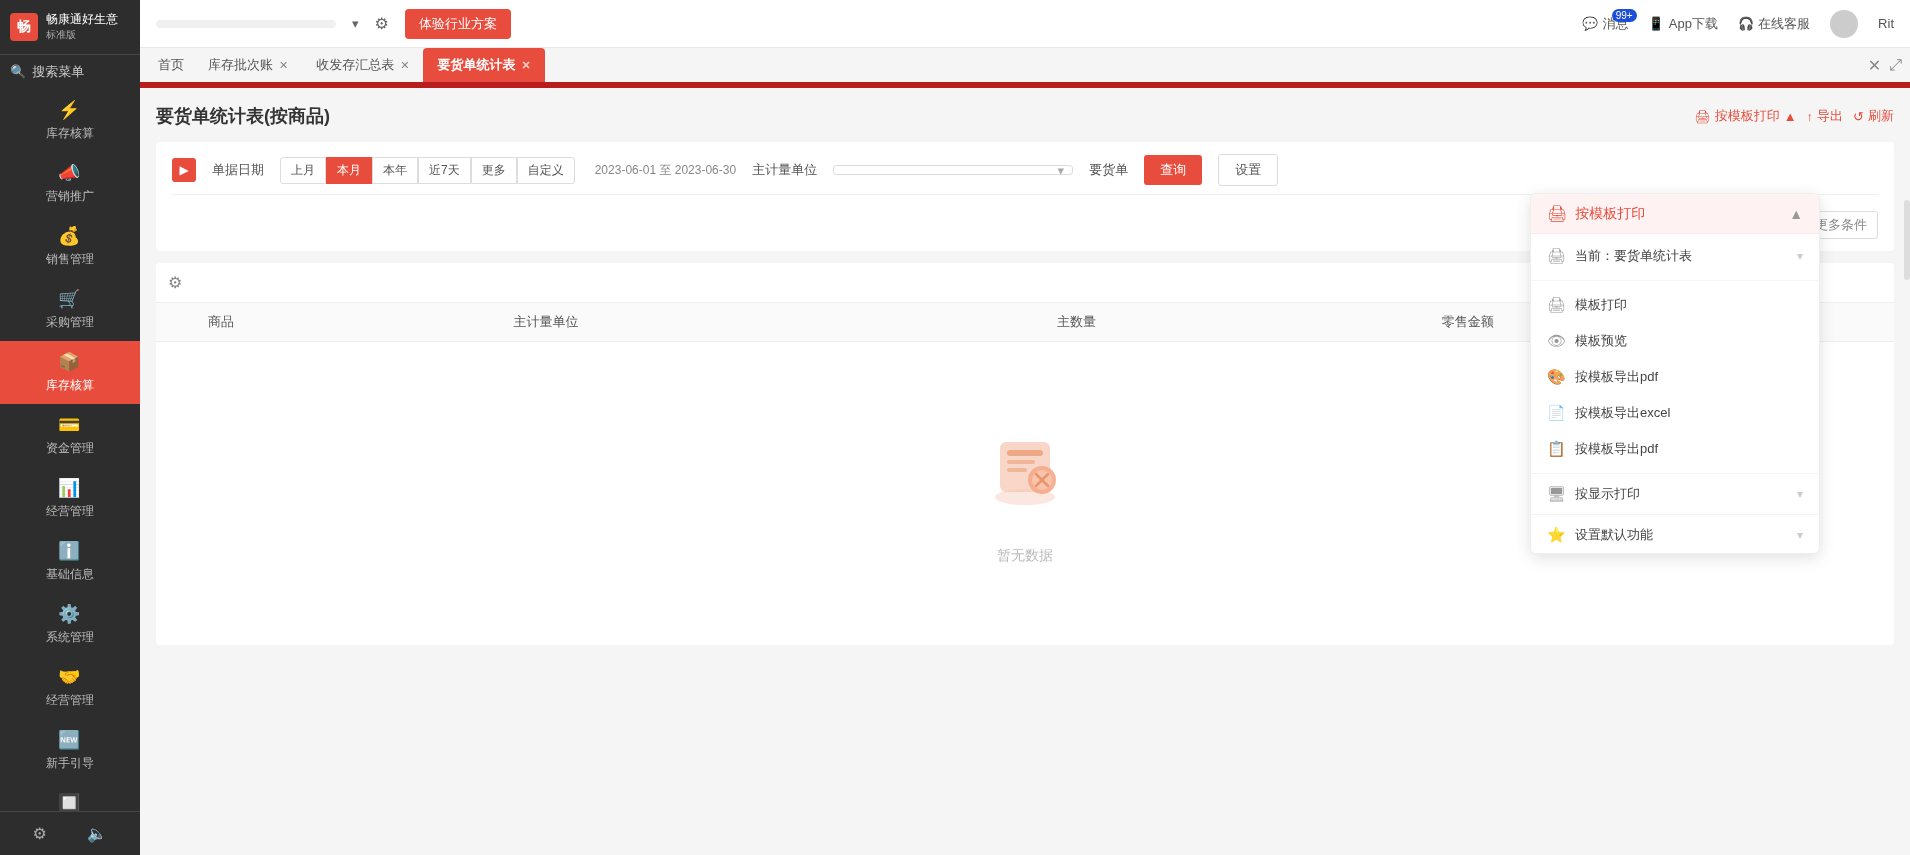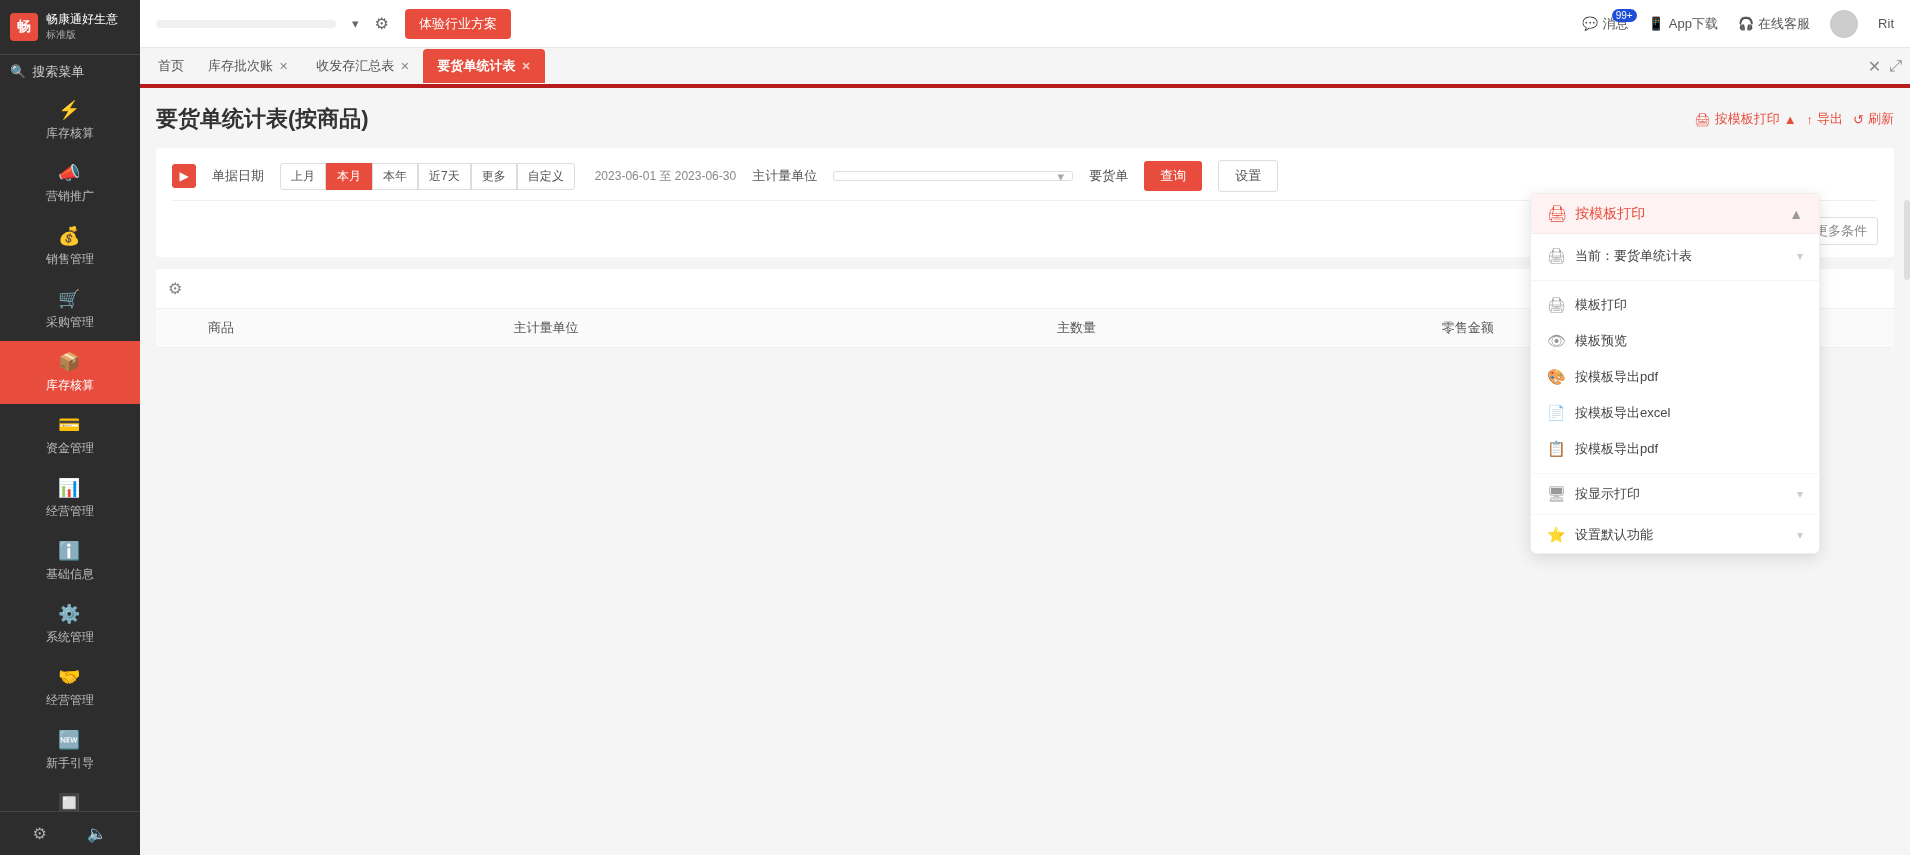--- a/index.html
+++ b/index.html
@@ -29,33 +29,33 @@
     .topbar-gear { color: #666; cursor: pointer; font-size: 16px; }
     .topbar-trial-btn { background: #e74c3c; color: white; padding: 6px 14px; border-radius: 4px; font-size: 13px; cursor: pointer; border: none; }
     .topbar-spacer { flex: 1; }
     .topbar-right { display: flex; align-items: center; gap: 20px; }
     .topbar-right-item { display: flex; align-items: center; gap: 4px; color: #555; font-size: 13px; cursor: pointer; position: relative; }
     .badge { background: #1d4ed8; color: white; font-size: 10px; padding: 1px 4px; border-radius: 8px; position: absolute; top: -6px; right: -8px; }
     .topbar-avatar { width: 28px; height: 28px; background: #ccc; border-radius: 50%; }
     .topbar-username { color: #555; font-size: 13px; }
 
     
-    .tabbar { background: #f5f5f5; border-bottom: 4px solid #b91c1c; display: flex; align-items: center; height: 40px; padding: 0 8px; flex-shrink: 0; }
+    .tabbar { background: #f5f5f5; border-bottom: 6px solid #b91c1c; display: flex; align-items: center; height: 40px; padding: 0 8px; flex-shrink: 0; }
     .tab { padding: 8px 14px; font-size: 13px; color: #555; cursor: pointer; display: flex; align-items: center; gap: 6px; border-radius: 4px 4px 0 0; white-space: nowrap; }
     .tab.active { background: #e74c3c; color: white; font-weight: bold; }
     .tab-close { font-size: 11px; color: inherit; opacity: 0.7; }
     .tab-home { color: #555; padding: 8px 10px; }
     .tab-window-controls { margin-left: auto; display: flex; gap: 8px; color: #888; font-size: 16px; cursor: pointer; }
 
     
     .content { flex: 1; background: #f5f5f5; overflow: auto; padding: 16px; position: relative; }
 
     
     .page-header { display: flex; align-items: center; justify-content: space-between; margin-bottom: 14px; }
-    .page-title { font-size: 22px; font-weight: bold; color: #333; }
+    .page-title { font-size: 18px; font-weight: bold; color: #333; }
     .page-actions { display: flex; align-items: center; gap: 10px; }
     .action-btn { display: flex; align-items: center; gap: 4px; color: #e74c3c; font-size: 13px; cursor: pointer; border: none; background: none; }
     .action-btn-red { color: #e74c3c; }
 
     
     .filter-bar { background: #fff; border-radius: 4px; padding: 12px 16px; margin-bottom: 12px; }
     .filter-row { display: flex; align-items: center; gap: 16px; flex-wrap: wrap; }
     .filter-label { color: #555; font-size: 13px; white-space: nowrap; }
     .date-toggle-group { display: flex; gap: 0; }
     .date-btn { padding: 4px 10px; font-size: 12px; border: 1px solid #ddd; background: #fff; cursor: pointer; color: #555; }
@@ -293,20 +293,36 @@
             <th>商品</th>
             <th>主计量单位</th>
             <th>主数量</th>
             <th>零售金额</th>
           </tr>
         </thead>
         <tbody id="table-body">
         </tbody>
       </table>
 
+      <div class="empty-state">
+        <div class="empty-icon">
+          <svg width="90" height="90" viewBox="0 0 90 90" fill="none" xmlns="http://www.w3.org/2000/svg">
+            <ellipse cx="45" cy="75" rx="30" ry="8" fill="#f5c4b0" opacity="0.4"></ellipse>
+            <rect x="20" y="20" width="50" height="50" rx="6" fill="#f5c4b0" opacity="0.7"></rect>
+            <rect x="27" y="28" width="36" height="6" rx="3" fill="#e8956a" opacity="0.7"></rect>
+            <rect x="27" y="38" width="28" height="4" rx="2" fill="#e8956a" opacity="0.5"></rect>
+            <rect x="27" y="46" width="20" height="4" rx="2" fill="#e8956a" opacity="0.5"></rect>
+            <circle cx="62" cy="58" r="14" fill="#f5a88a" opacity="0.9"></circle>
+            <circle cx="62" cy="58" r="10" fill="#f9c8b4" opacity="0.8"></circle>
+            <line x1="56" y1="52" x2="68" y2="64" stroke="#e8956a" stroke-width="2.5" stroke-linecap="round"></line>
+            <line x1="68" y1="52" x2="56" y2="64" stroke="#e8956a" stroke-width="2.5" stroke-linecap="round"></line>
+          </svg>
+        </div>
+        <span class="empty-text">暂无数据</span>
+      </div>
     </div>
 
     <div class="dropdown-menu">
       <div class="dropdown-header">
         <div class="dropdown-header-left">
           <span class="dropdown-header-icon">🖨</span>
           <span>按模板打印</span>
         </div>
         <span class="dropdown-close">▲</span>
       </div>

